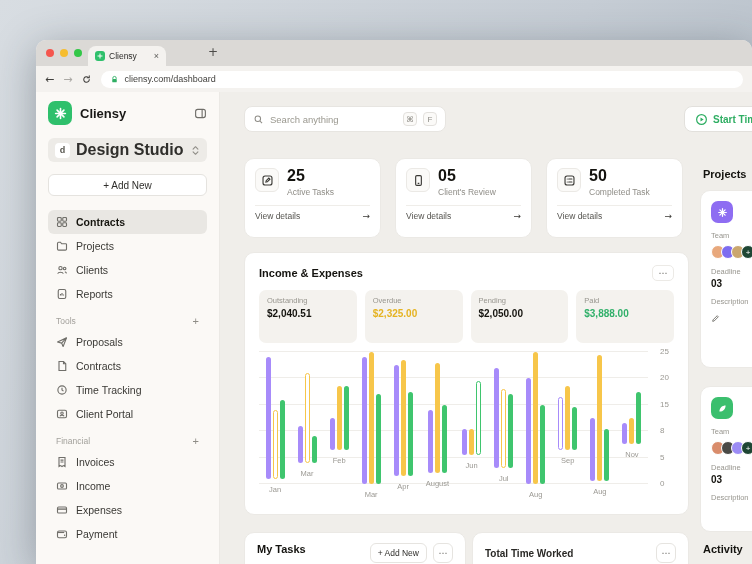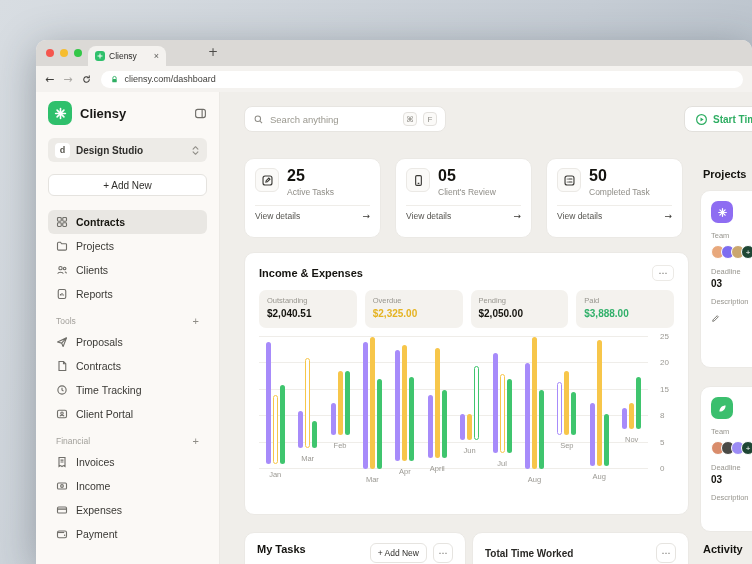--- a/index.html
+++ b/index.html
@@ -27,21 +27,21 @@
   .bodyrow { display:flex; height:calc(100% - 52px); }
 
   
   .sidebar { width:184px; flex:none; background:#fbf9f6; border-right:1px solid #ebe9e5; padding:8px 12px 0; overflow:hidden; }
   .brand { display:flex; align-items:center; gap:8px; height:26px; margin-bottom:12px; }
   .logo { width:24px; height:24px; border-radius:7px; background:#2fc06c; display:flex; align-items:center; justify-content:center; flex:none; }
   .brand-name { flex:1; font-size:13px; font-weight:700; color:#191816; }
   .icn { color:#706f6a; display:flex; align-items:center; }
   .workspace { height:24px; background:#edebe7; border-radius:6px; display:flex; align-items:center; gap:6px; padding:0 7px; margin-bottom:12px; }
   .ws-avatar { width:15px; height:15px; border-radius:4px; background:#fff; font-size:9px; font-weight:700; color:#57564f; display:flex; align-items:center; justify-content:center; }
-  .ws-name { flex:1; font-size:10px; font-weight:600; color:#2f2e2b; }
+  .ws-name { flex:1; font-size:16px; font-weight:600; color:#2f2e2b; }
   .addnew { height:22px; background:#fff; border:1px solid #e5e3df; border-radius:6px; display:flex; align-items:center; justify-content:center; font-size:10px; color:#2f2e2b; margin-bottom:14px; }
   .nav-item { height:24px; display:flex; align-items:center; gap:8px; padding:0 8px; border-radius:6px; font-size:10.5px; color:#3a3935; }
   .nav-item.active { background:#e9e7e3; font-weight:700; color:#16150f; }
   .section-head { display:flex; align-items:center; justify-content:space-between; margin:9px 8px 3px; font-size:8.5px; color:#a3a19c; }
   .section-plus { font-size:11px; color:#8f8d87; }
 
   
   .main { flex:1; background:#f0eeea; position:relative; overflow:hidden; }
   .card { background:#fff; border:1px solid #ebe9e5; border-radius:10px; }
 
@@ -60,21 +60,21 @@
   .stat-label { font-size:8.5px; color:#8f8d87; margin-top:2px; white-space:nowrap; }
   .stat-bottom { border-top:1px solid #efede9; margin-top:8px; height:21px; display:flex; align-items:center; justify-content:space-between; }
   .view-details { font-size:8.5px; color:#55544f; }
   .vd-arrow { font-size:9px; color:#3a3935; }
 
   .income-card { position:absolute; left:24px; top:160px; width:445px; height:263px; padding:12px 14px; }
   .inc-head { display:flex; align-items:center; justify-content:space-between; }
   .inc-title { font-size:11px; font-weight:700; color:#14130f; }
   .dots-btn { width:22px; height:16px; border:1px solid #eceae6; border-radius:5px; font-size:9px; color:#6a6964; display:flex; align-items:center; justify-content:center; }
   .tiles { display:flex; gap:8px; margin-top:9px; }
-  .tile { flex:1; background:#f4f2ee; border-radius:7px; padding:6px 8px; height:38px; }
+  .tile { flex:1; background:#f4f2ee; border-radius:7px; padding:6px 8px; height:53px; }
   .tile-label { font-size:7.5px; color:#98968f; margin-bottom:3px; }
   .tile-value { font-size:10px; font-weight:700; color:#15140f; white-space:nowrap; }
 
   .chart { position:relative; height:154px; margin-top:9px; }
   .chart-grid { position:absolute; left:0; right:26px; top:0; bottom:0; }
   .gline { position:absolute; left:0; right:0; height:1px; background:#efede9; }
   .chart-yaxis { position:absolute; right:0; top:0; bottom:0; width:22px; }
   .ylab { position:absolute; left:8px; font-size:8px; color:#9b9993; }
   .chart-groups { position:absolute; left:0; right:26px; top:0; bottom:0; display:flex; justify-content:space-around; align-items:center; }
   .cgroup { display:flex; flex-direction:column; align-items:center; }
@@ -462,21 +462,21 @@
                   <div class="cbar" style="height: 84.48px; background: rgb(63, 197, 110);"></div>
                 </div>
                 <div class="cmonth">Apr</div>
               </div>
               <div class="cgroup">
                 <div class="cbars">
                   <div class="cbar" style="height: 63.36px; background: rgb(167, 139, 250);"></div>
                   <div class="cbar" style="height: 110.88px; background: rgb(247, 198, 74);"></div>
                   <div class="cbar" style="height: 68.64px; background: rgb(63, 197, 110);"></div>
                 </div>
-                <div class="cmonth">April</div>
+                <div class="cmonth">August</div>
               </div>
               <div class="cgroup">
                 <div class="cbars">
                   <div class="cbar" style="height: 26.4px; background: rgb(167, 139, 250);"></div>
                   <div class="cbar" style="height: 26.4px; background: rgb(247, 198, 74);"></div>
                   <div class="cbar" style="height: 73.92px; border: 1.5px solid rgb(63, 197, 110); background: rgb(255, 255, 255);"></div>
                 </div>
                 <div class="cmonth">Jun</div>
               </div>
               <div class="cgroup">

